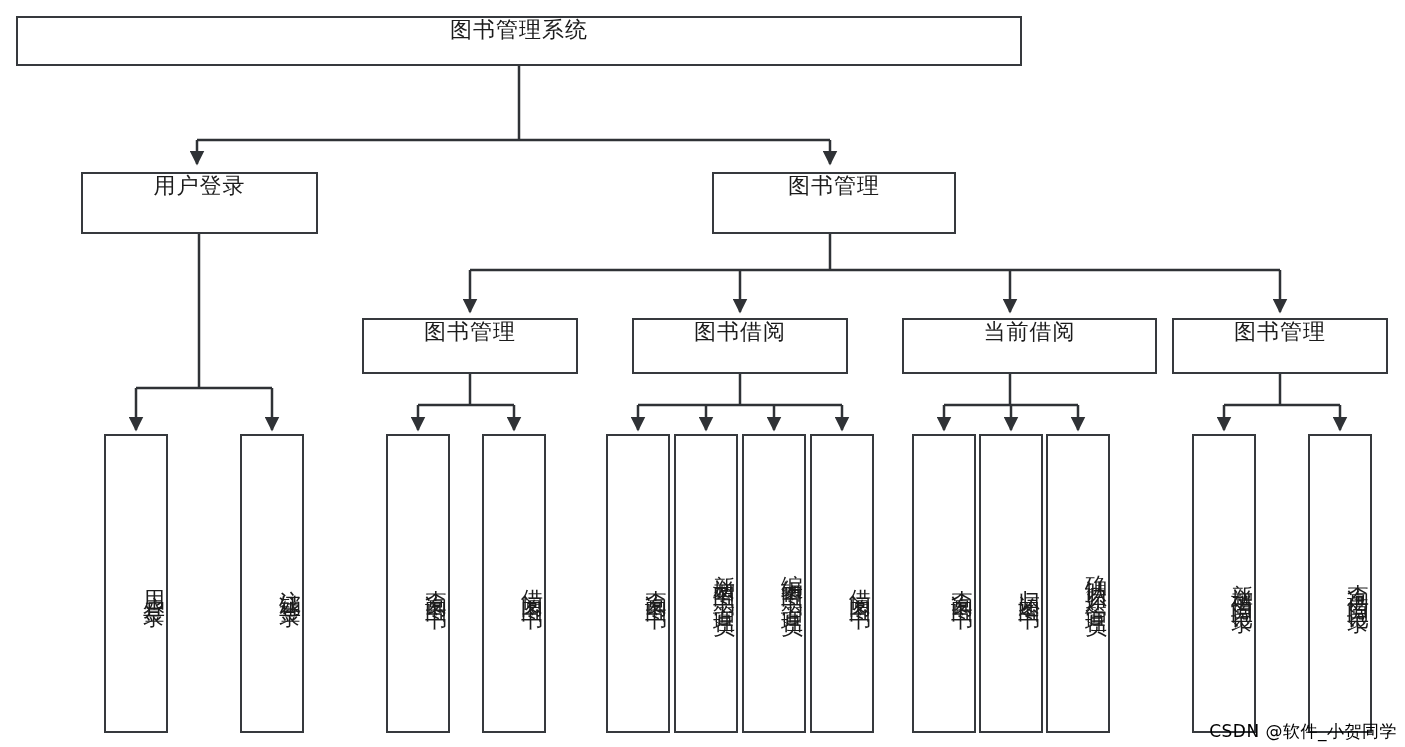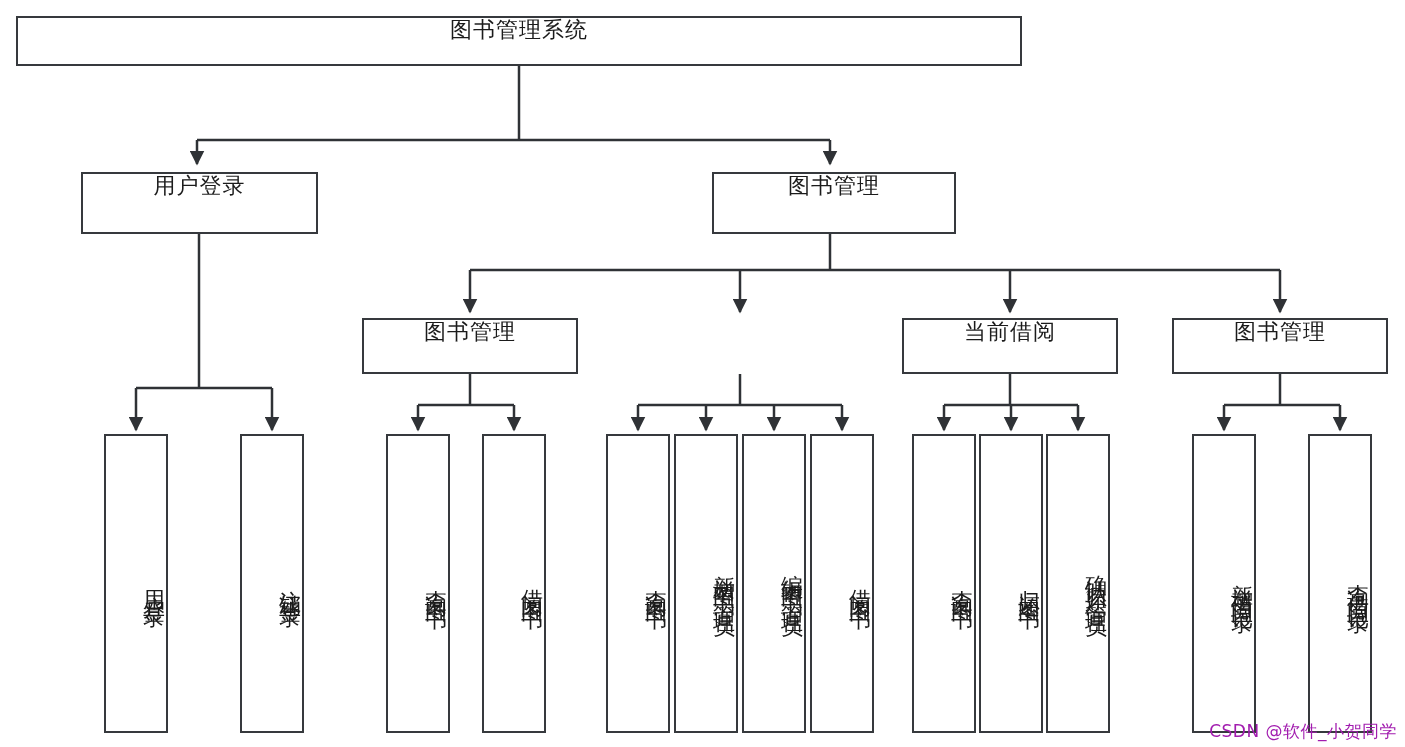--- a/index.html
+++ b/index.html
@@ -54,21 +54,21 @@
   .node.vert .vtext {
     writing-mode: vertical-rl;
     text-orientation: upright;
     display: block;
   }
   #watermark {
     position: absolute;
     right: 8px;
     bottom: 4px;
     font-size: 17px;
-    color: #a21caf;
+    color: #000000;
     letter-spacing: 0.5px;
     white-space: nowrap;
   }
 </style>
 </head>
 <body>
 
 <div id="canvas">
 
   <svg class="wires" viewBox="0 0 1405 747" xmlns="http://www.w3.org/2000/svg">
@@ -128,21 +128,24 @@
   <div class="node horiz" style="left:81px; top:172px; width:237px; height:62px;">
     <span>用户登录</span>
   </div>
   <div class="node horiz" style="left:712px; top:172px; width:244px; height:62px;">
     <span>图书管理</span>
   </div>
 
   <div class="node horiz" style="left:362px; top:318px; width:216px; height:56px;">
     <span>图书管理</span>
   </div>
-  <div class="node horiz" style="left:902px; top:318px; width:216px; height:56px;">
+  <div class="node horiz" style="left:632px; top:318px; width:216px; height:56px;">
+    <span>图书借阅</span>
+  </div>
+  <div class="node horiz" style="left:902px; top:318px; width:255px; height:56px;">
     <span>当前借阅</span>
   </div>
   <div class="node horiz" style="left:1172px; top:318px; width:216px; height:56px;">
     <span>图书管理</span>
   </div>
 
   <div class="node vert" style="left:104px; top:434px; width:64px; height:299px;">
     <span class="vtext">用户登录</span>
   </div>
   <div class="node vert" style="left:240px; top:434px; width:64px; height:299px;">

